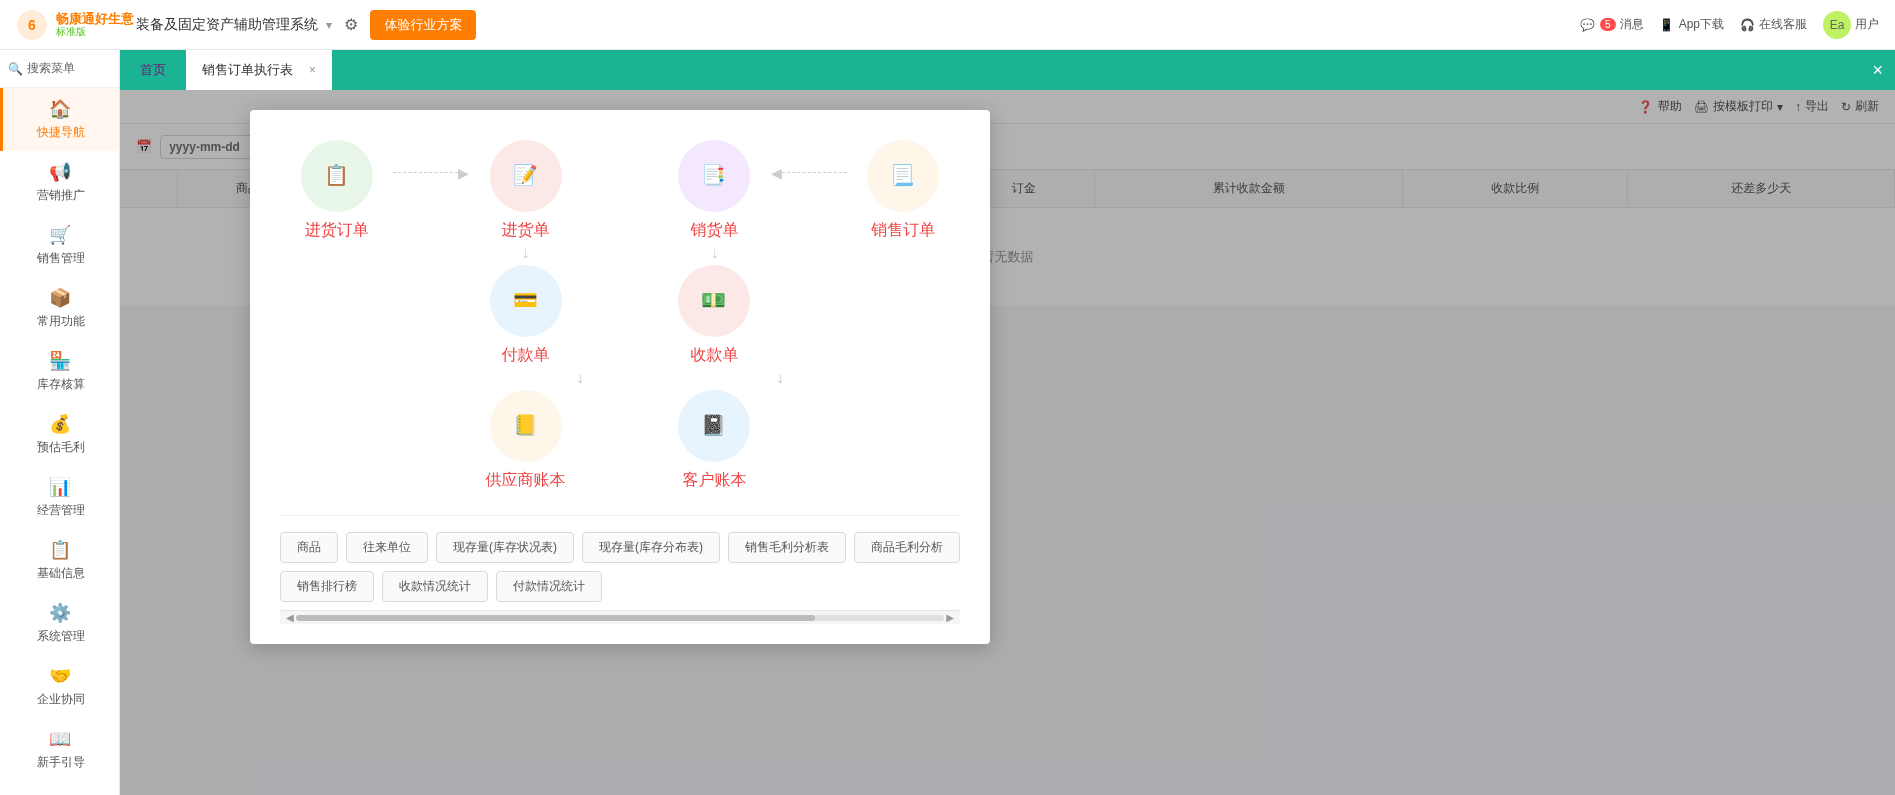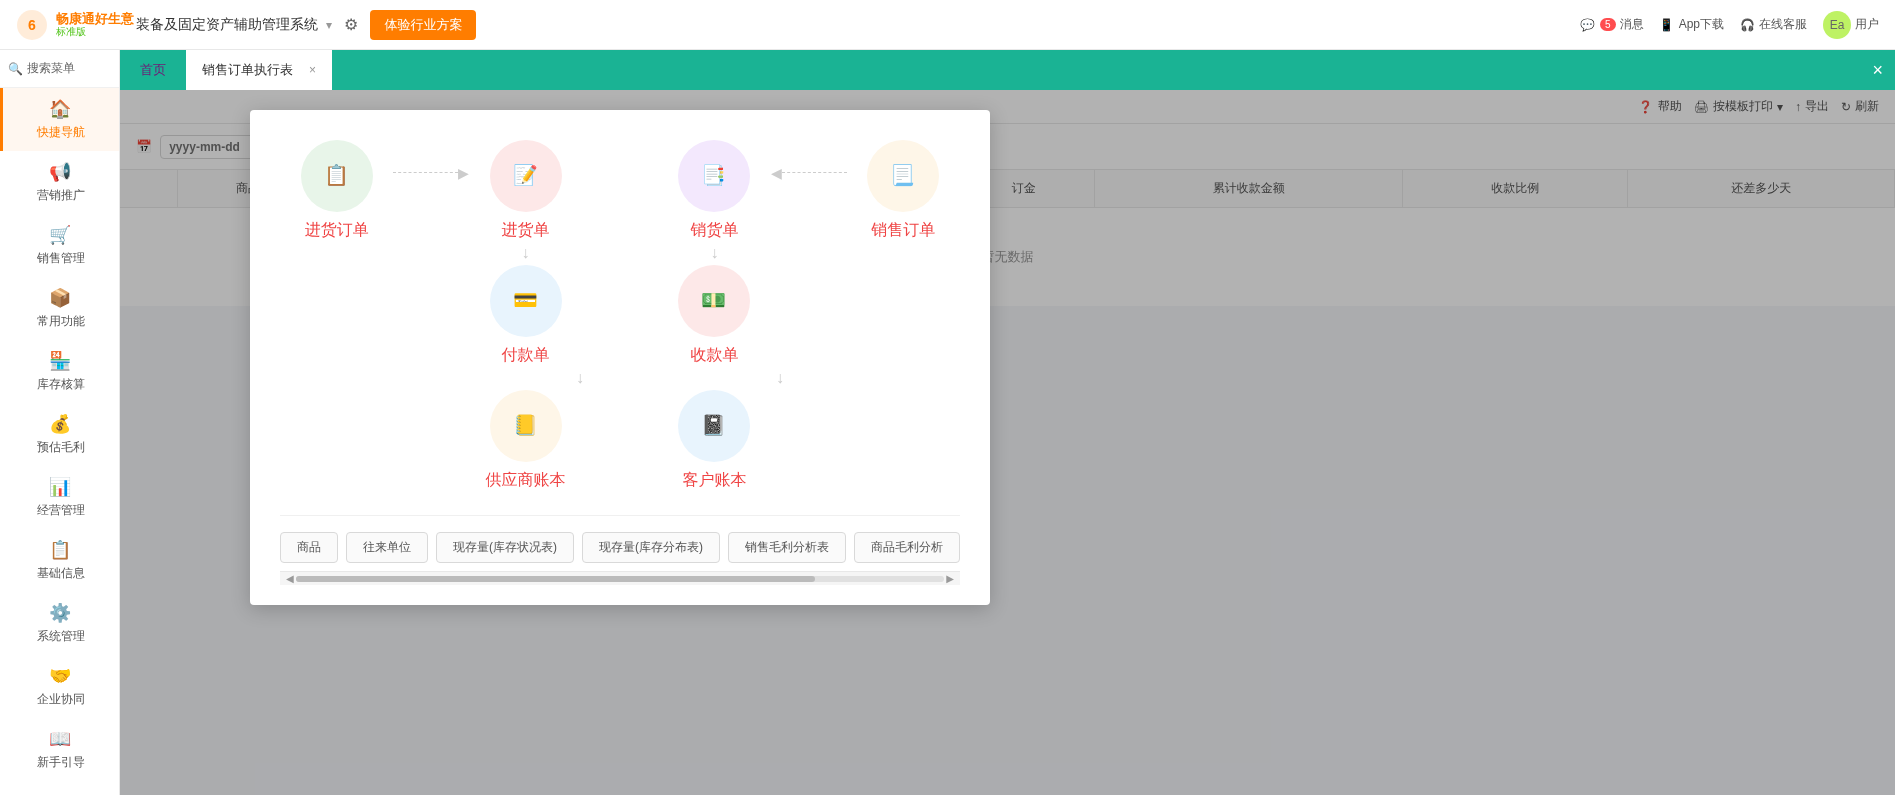--- a/index.html
+++ b/index.html
@@ -760,20 +760,25 @@
 
           <div class="common-section">
             <div class="common-buttons">
               <button class="common-btn">商品</button>
               <button class="common-btn">往来单位</button>
               <button class="common-btn">现存量(库存状况表)</button>
               <button class="common-btn">现存量(库存分布表)</button>
               <button class="common-btn">销售毛利分析表</button>
               <button class="common-btn">商品毛利分析</button>
             </div>
+            <div class="common-buttons">
+              <button class="common-btn">销售排行榜</button>
+              <button class="common-btn">收款情况统计</button>
+              <button class="common-btn">付款情况统计</button>
+            </div>
           </div>
 
           <div class="scroll-bar-area">
             <span class="scroll-arrow">◀</span>
             <div class="scroll-track">
               <div class="scroll-thumb"></div>
             </div>
             <span class="scroll-arrow">▶</span>
           </div>
 

